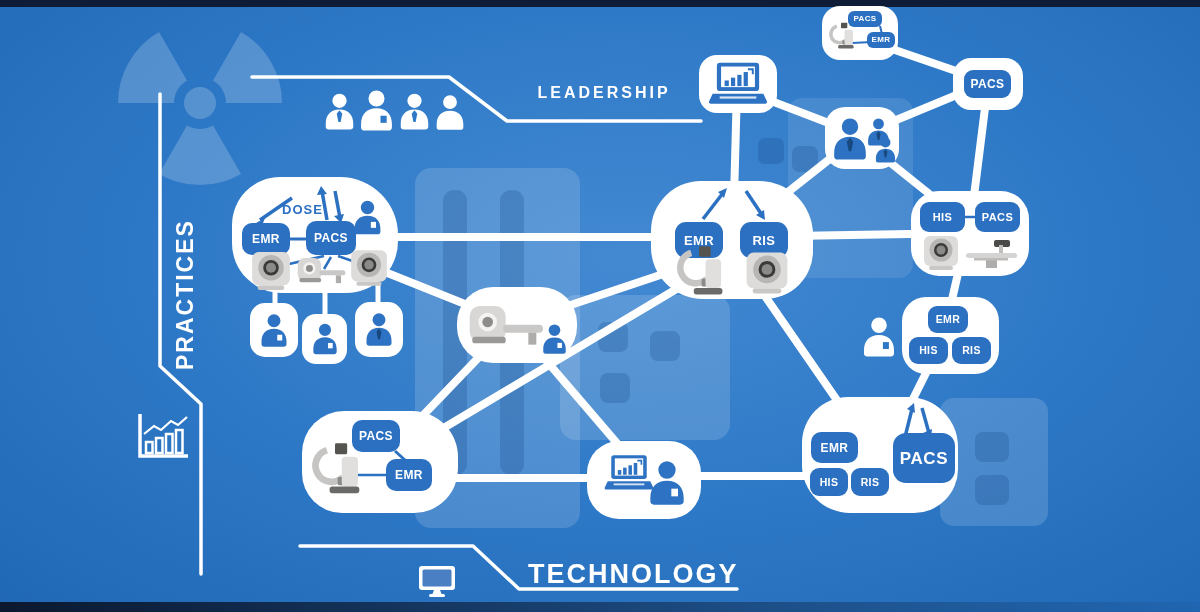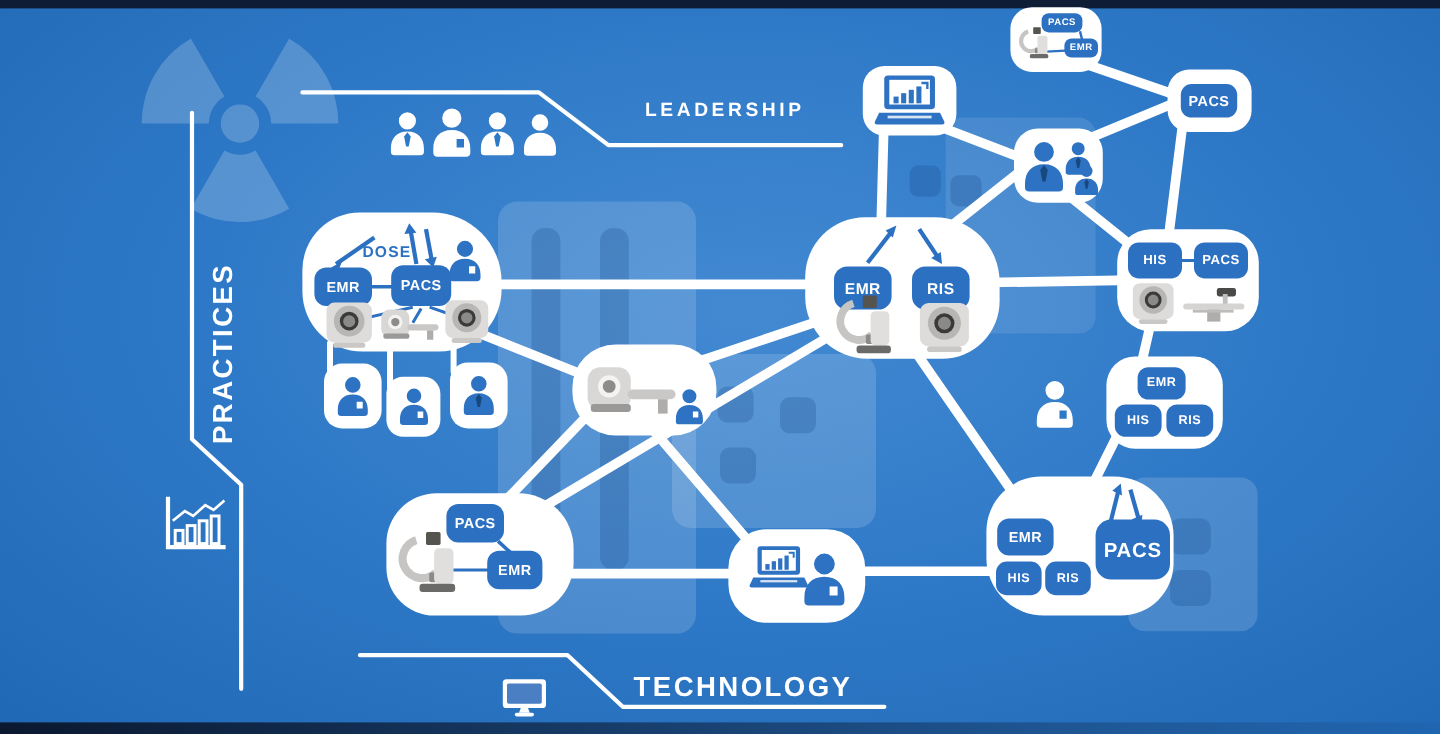--- a/index.html
+++ b/index.html
@@ -2,21 +2,21 @@
 <html><head>
 <meta charset="utf-8">
 <style>
   html,body{margin:0;padding:0;background:#000;}
   #stage{position:relative;width:1200px;height:612px;overflow:hidden;
     font-family:"Liberation Sans",sans-serif;
     background:radial-gradient(ellipse 950px 520px at 52% 42%, #4389d2 0%, #2e79c7 48%, #1e66b4 100%);}
   .abs{position:absolute;}
   svg{display:block;}
   #bglayer{position:absolute;left:0;top:0;}
-  .node{position:absolute;background:#fff;margin-left:20px;}
+  .node{position:absolute;background:#fff;}
   .sb{position:absolute;background:#2c70c1;color:#fff;display:flex;align-items:center;justify-content:center;
       font-weight:bold;letter-spacing:.4px;line-height:1;}
   .ov{position:absolute;left:0;top:0;width:100%;height:100%;}
   .pers use{fill:currentColor}
   .pers .det{fill:var(--d,#fff)}
   .biglabel{position:absolute;color:#fff;font-weight:bold;white-space:nowrap;}
   .letterbox{position:absolute;left:0;width:1200px;background:#0e1c36;}
 </style>
 </head>
 <body>
@@ -136,21 +136,21 @@
       <rect x="176" y="430" width="6.5" height="23" stroke-width="2.5"></rect>
       <path d="M144 434l10-8 7 4 10-9 7 4 9-8" stroke-width="2.2"></path>
     </g>
   </svg>
 
   <div class="letterbox" style="top:0;height:7px;"></div>
   <div class="abs" style="left:0;top:602px;width:1200px;height:10px;background:linear-gradient(90deg,rgba(10,20,40,.95),rgba(10,20,40,.05));"></div>
 
   <div class="biglabel" style="left:518px;top:84px;width:172px;font-size:16px;letter-spacing:3px;text-align:center;">LEADERSHIP</div>
   <div class="biglabel" style="left:172px;top:190px;height:180px;font-size:23px;letter-spacing:2px;writing-mode:vertical-rl;transform:rotate(180deg);">PRACTICES</div>
-  <div class="biglabel" style="left:528px;top:559px;width:180px;font-size:23px;letter-spacing:2px;text-align:center;">TECHNOLOGY</div>
+  <div class="biglabel" style="left:528px;top:559px;width:180px;font-size:27px;letter-spacing:2px;text-align:center;">TECHNOLOGY</div>
 
   <svg class="abs" style="left:416px;top:564px;" width="42" height="34" viewBox="0 0 40 34">
     <rect x="2" y="2" width="36" height="24" rx="3" fill="#ffffff"></rect>
     <rect x="5.5" y="5.5" width="29" height="17" rx="1.5" fill="#4a7fc4"></rect>
     <path d="M17 26h6l1.5 4h-9z" fill="#ffffff"></path>
     <rect x="12" y="30" width="16" height="3" rx="1.5" fill="#ffffff"></rect>
   </svg>
 
   <svg class="pers abs" style="left:323px;top:88px;color:#fff;--d:#2e79c7;" width="33" height="47" viewBox="0 0 24 26">
       <use href="#p-body"></use>

